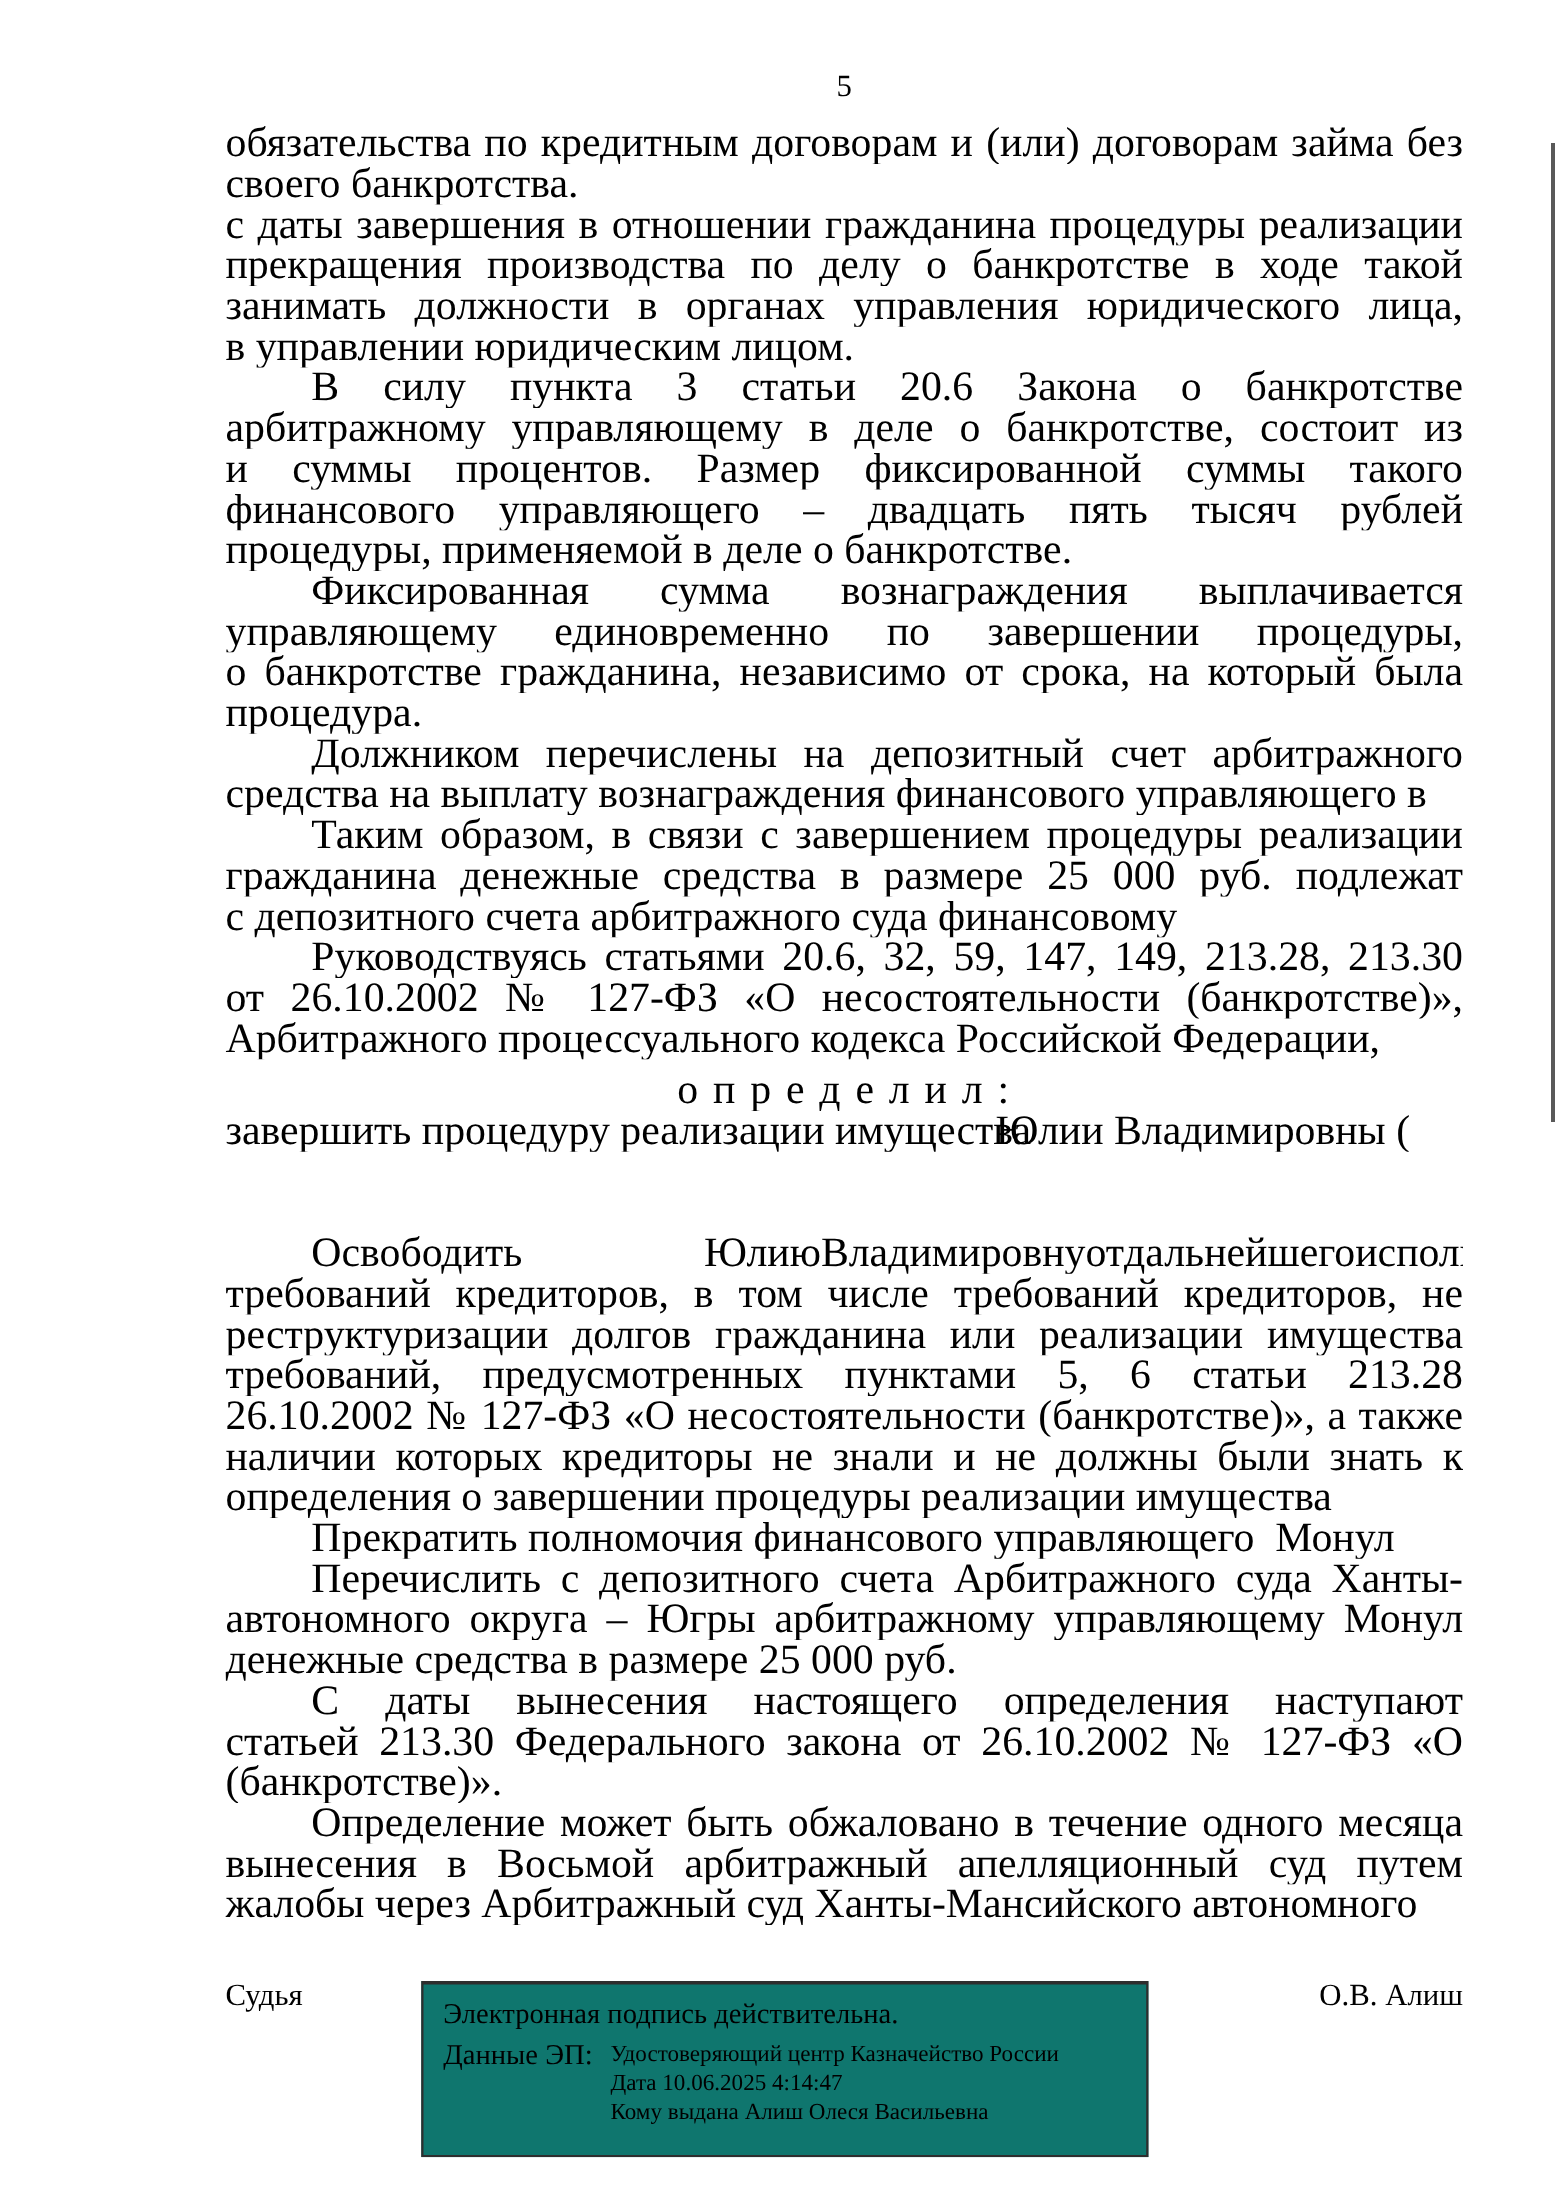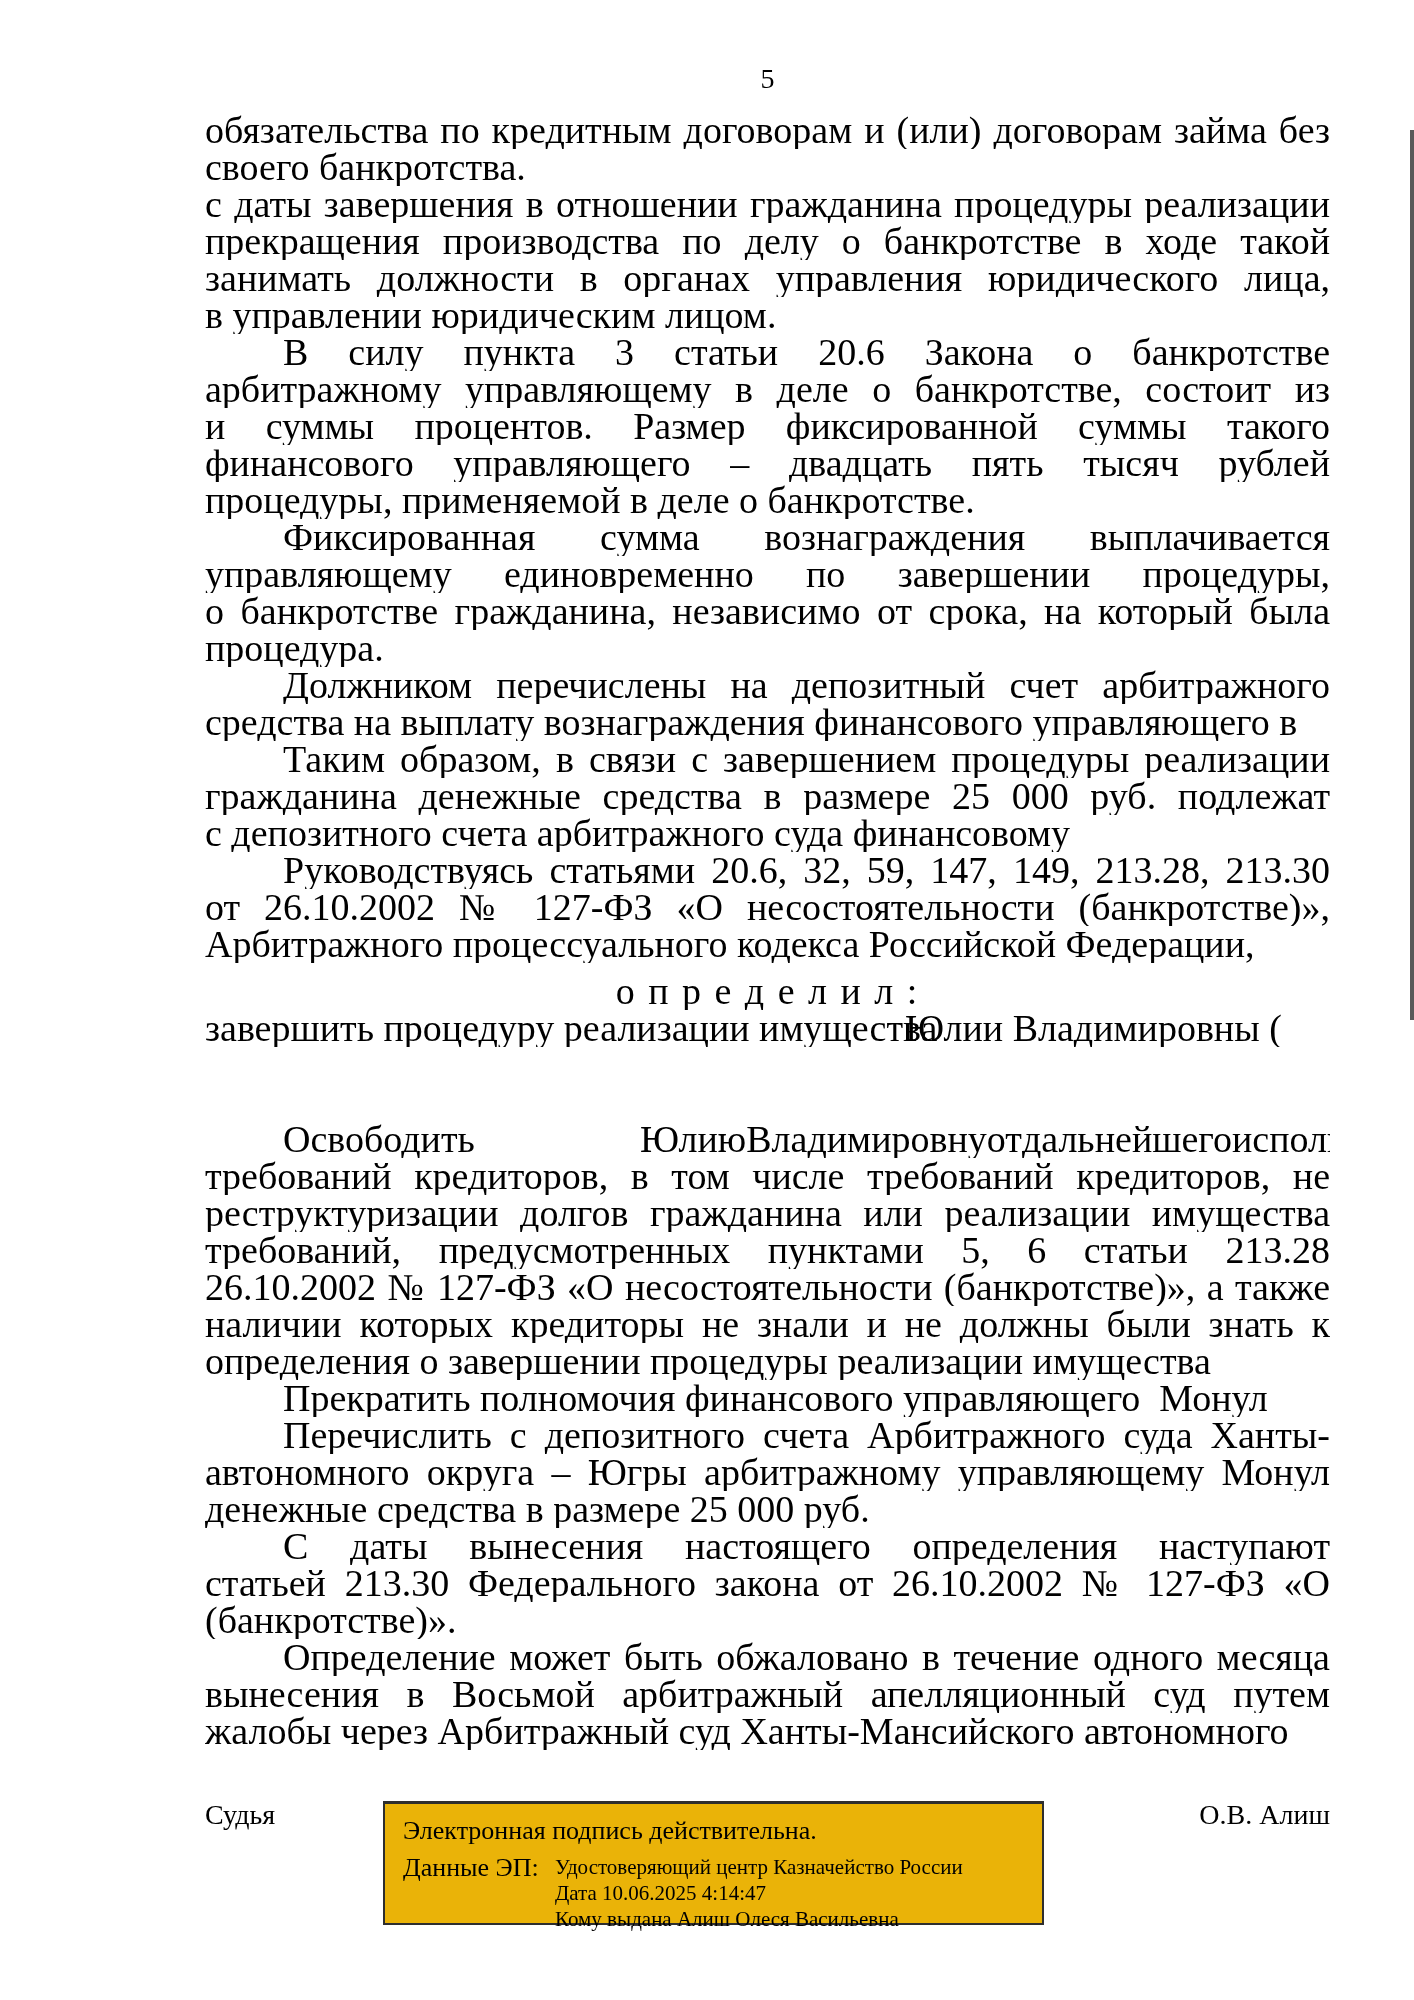--- a/index.html
+++ b/index.html
@@ -28,23 +28,23 @@
   .jl{text-align:justify;text-align-last:justify;}
   .ind{text-indent:78px;}
   .center{text-align:center;letter-spacing:2px;margin-top:10px;}
   .abs{position:relative;}
   .abs .absr{position:absolute;top:0;}
   .fsplit{display:flex;padding-left:78px;box-sizing:border-box;}
   .fsplit .right{margin-left:auto;display:flex;justify-content:flex-start;}
   .judge-label{position:absolute;left:205px;top:1798px;font-size:28px;line-height:34px;}
   .judge-name{position:absolute;right:84px;top:1798px;font-size:28px;line-height:34px;}
   .sigbox{
-    position:absolute;left:383px;top:1801px;width:661px;height:124px;
+    position:absolute;left:383px;top:1801px;width:661px;height:160px;
     border:2px solid #2e2e2e;border-top-width:3px;box-sizing:border-box;
-    background:#eab308;padding:11px 8px 0 18px;
+    background:#0f766e;padding:11px 8px 0 18px;
   }
   .sig1{font-size:26px;line-height:31px;margin-bottom:8px;}
   .sigrow{display:flex;align-items:flex-start;gap:10px;}
   .siglabel{flex:0 0 142px;font-size:26px;line-height:28px;}
   .sigvals{font-size:21px;line-height:26px;}
   .sigvals div{white-space:nowrap;}
 </style>
 </head>
 <body>
 

